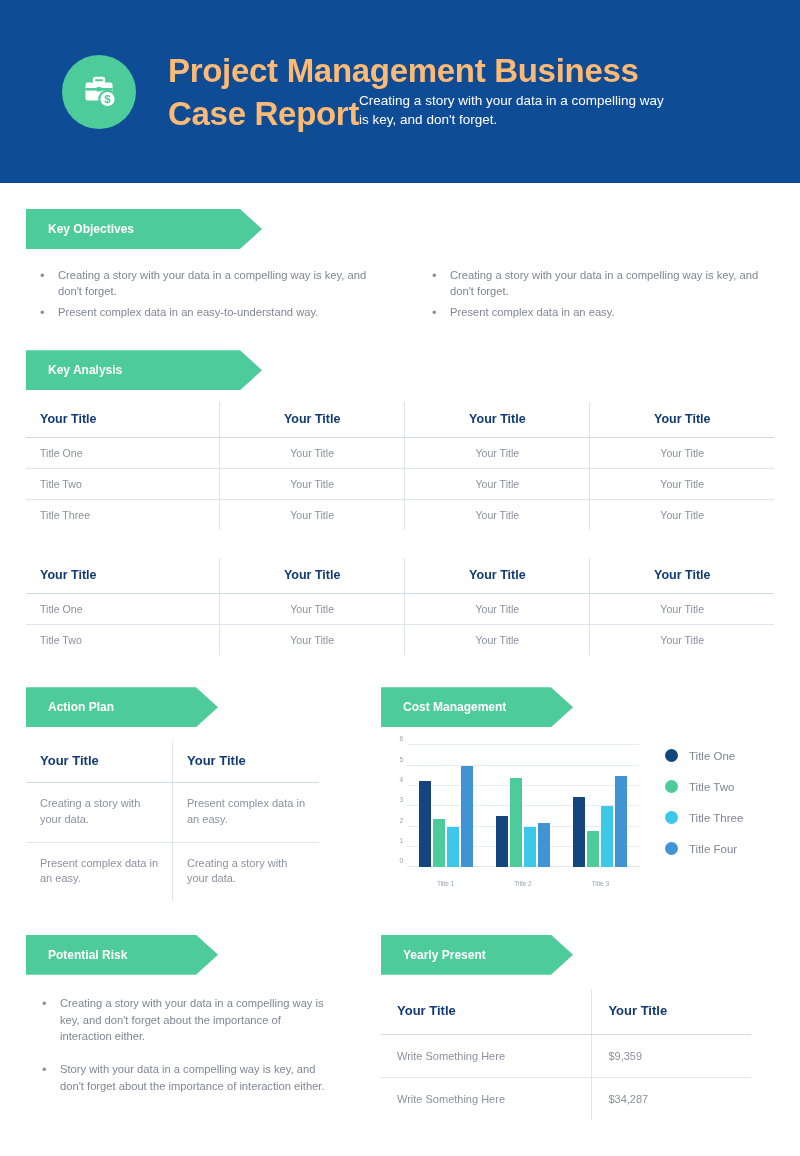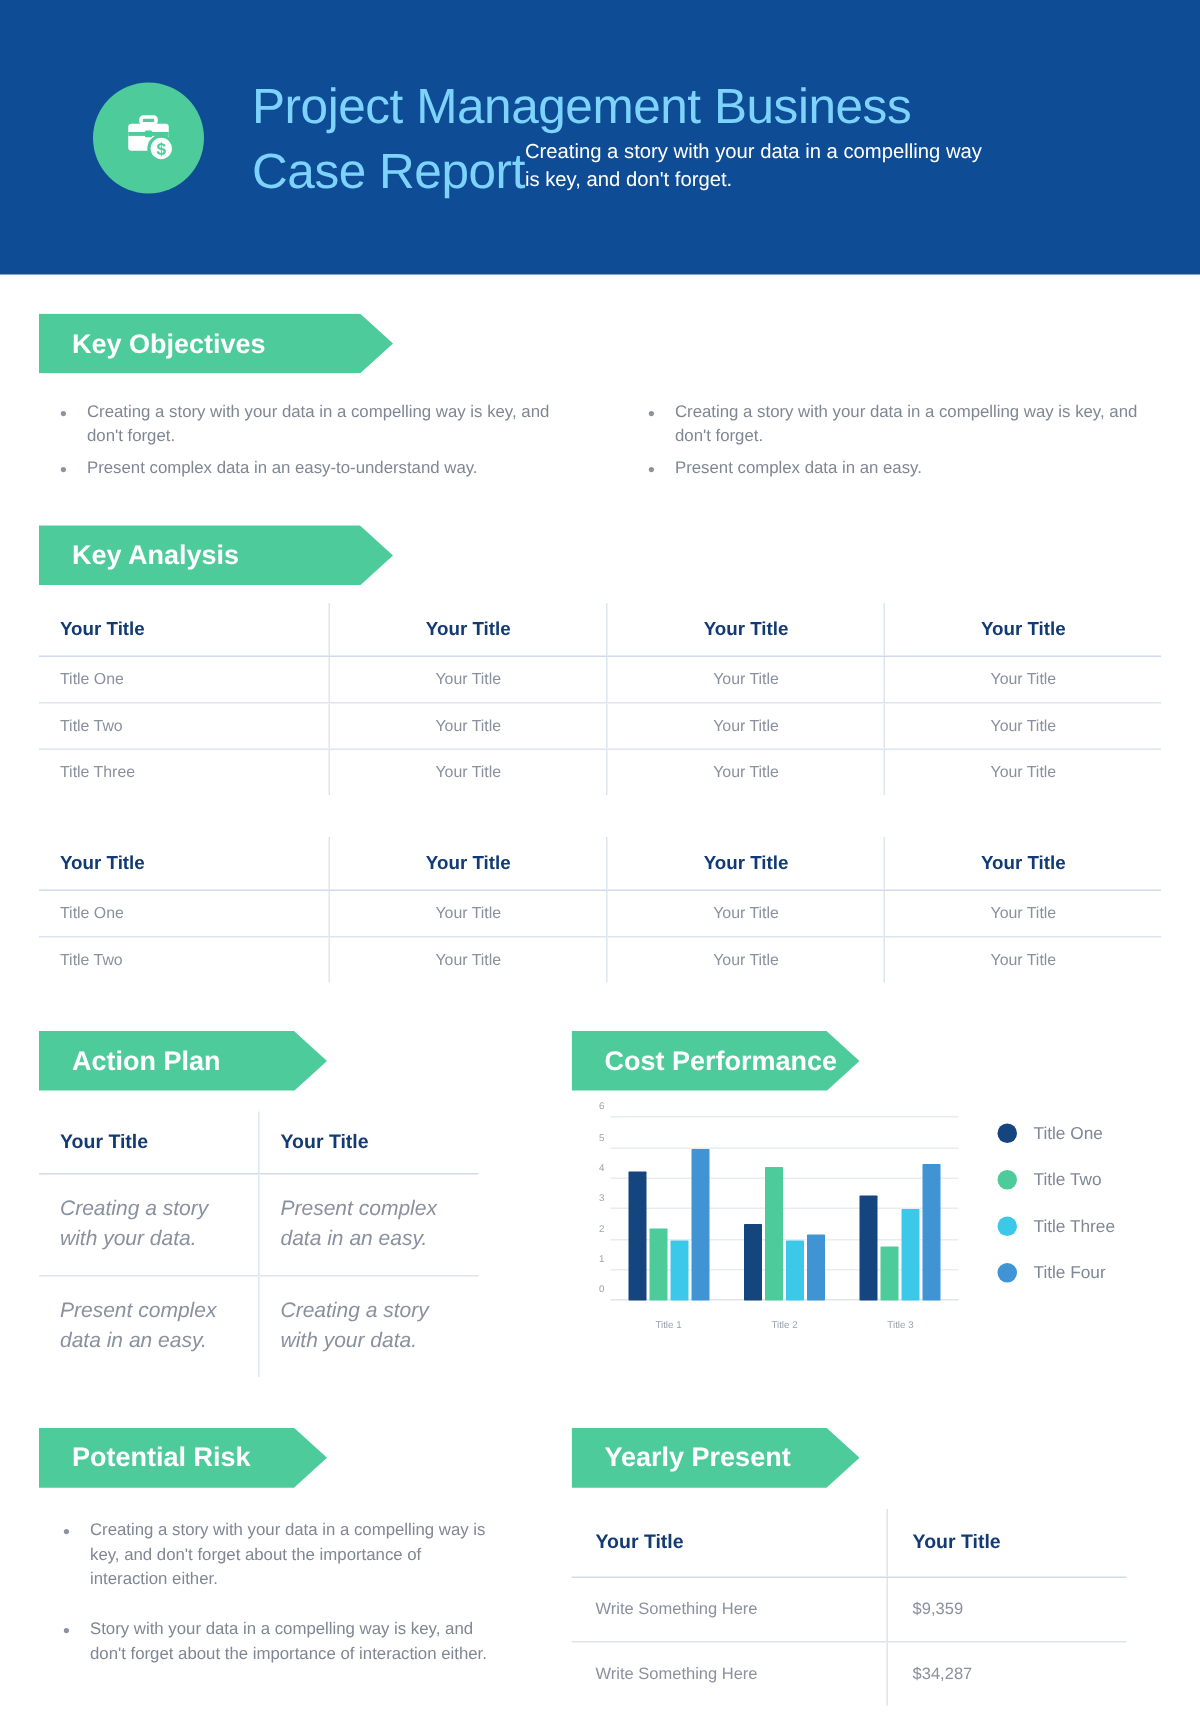--- a/index.html
+++ b/index.html
@@ -29,23 +29,23 @@
     flex: 0 0 74px;
     display: flex;
     align-items: center;
     justify-content: center;
   }
   .header-text-block {
     margin-left: 32px;
     margin-top: 2px;
   }
   .header-title {
-    color: #7dd3fc;
+    color: #fdba74;
     font-size: 33px;
-    font-weight: normal;
+    font-weight: bold;
     line-height: 1.28;
     letter-spacing: -0.3px;
     max-width: 560px;
   }
   .header-title-row2 {
     display: flex;
     align-items: flex-end;
   }
   .header-subtitle {
     color: #ffffff;
@@ -58,21 +58,21 @@
   
   .page {
     padding: 0 26px;
     position: relative;
   }
 
   
   .banner {
     background: #4ecb9a;
     color: #ffffff;
-    font-size: 18px;
+    font-size: 12px;
     font-weight: bold;
     height: 40px;
     display: flex;
     align-items: center;
     padding-left: 22px;
     position: relative;
     clip-path: polygon(0 0, calc(100% - 22px) 0, 100% 50%, calc(100% - 22px) 100%, 0 100%);
   }
   .banner.w-key-objectives { width: 236px; }
   .banner.w-key-analysis   { width: 236px; }
@@ -144,27 +144,26 @@
     color: #123a74;
     font-size: 13px;
     font-weight: bold;
     text-align: left;
     padding: 12px 14px 14px 14px;
     border-bottom: 1.5px solid #cfdbe8;
     width: 50%;
   }
   table.ap-table td {
     color: #8a919e;
-    font-size: 14px;
+    font-size: 11px;
     line-height: 1.42;
     text-align: left;
     padding: 13px 14px 14px 14px;
     border-bottom: 1.5px solid #dde5ee;
     vertical-align: top;
-    font-style: italic;
   }
   table.ap-table tr:last-child td { border-bottom: none; }
   table.ap-table th:last-child,
   table.ap-table td:last-child { border-left: 1.2px solid #dde5ee; }
 
   
   table.budget-table {
     width: 370px;
     border-collapse: collapse;
     margin-top: 14px;
@@ -420,21 +419,21 @@
           </tr>
           <tr>
             <td>Present complex data in an easy.</td>
             <td>Creating a story with your data.</td>
           </tr>
         </tbody>
       </table>
     </div>
 
     <div class="col-right">
-      <div class="banner w-cost">Cost Performance</div>
+      <div class="banner w-cost">Cost Management</div>
       <div class="chart-wrap">
         <div class="chart-area">
           <div class="chart-plot" id="chart-plot">
               <div class="gridline axis-base" style="bottom: 0%;"></div>
               <div class="ytick" style="bottom: 0%; left: -22px;">0</div>
               <div class="gridline" style="bottom: 16.6667%;"></div>
               <div class="ytick" style="bottom: 16.6667%; left: -22px;">1</div>
               <div class="gridline" style="bottom: 33.3333%;"></div>
               <div class="ytick" style="bottom: 33.3333%; left: -22px;">2</div>
               <div class="gridline" style="bottom: 50%;"></div>

